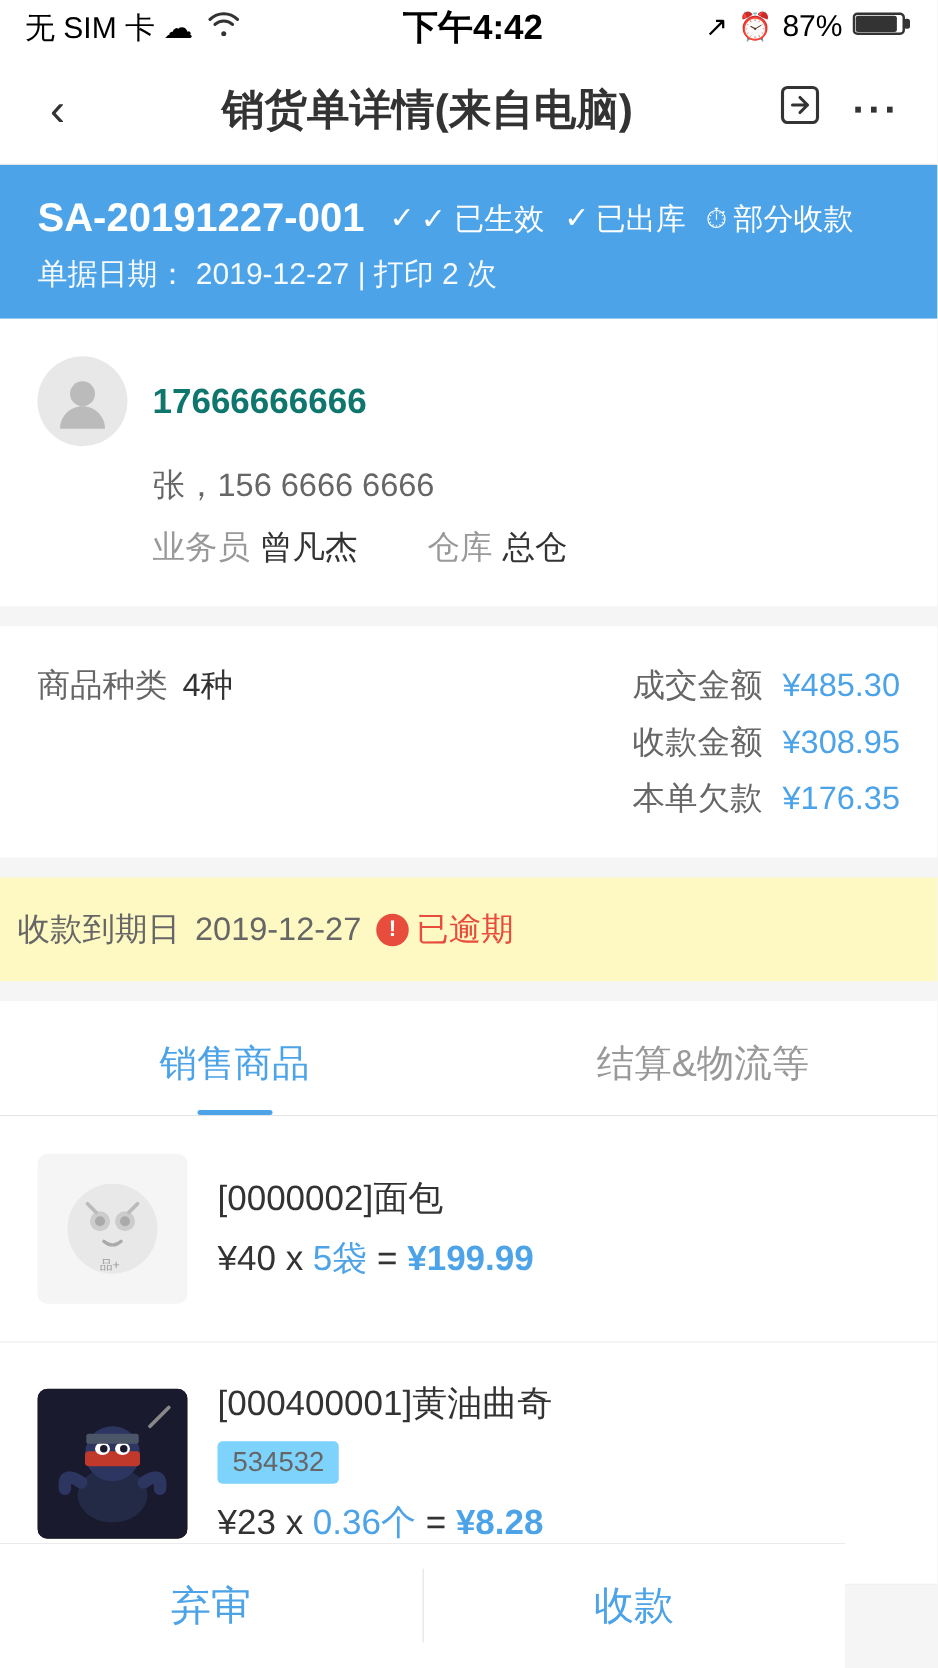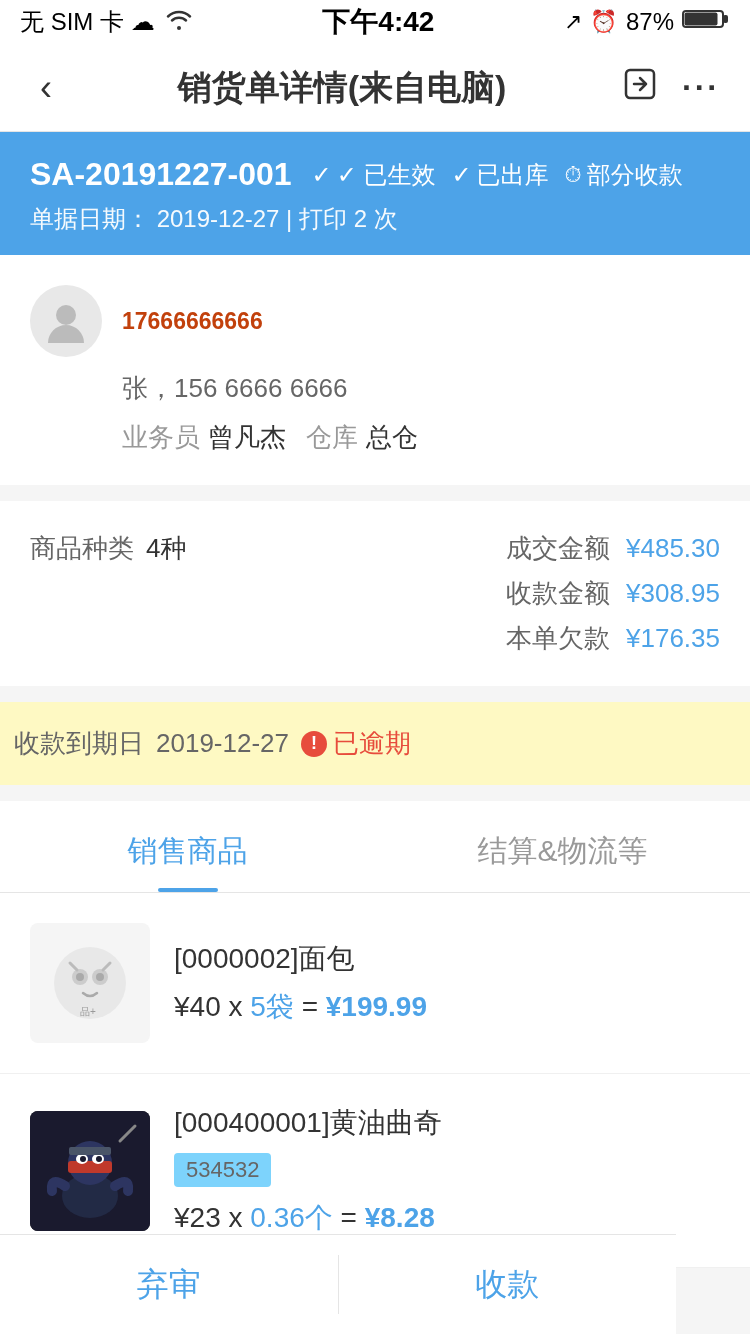--- a/index.html
+++ b/index.html
@@ -108,34 +108,34 @@
       border-radius: 50%;
       background: #e8e8e8;
       display: flex;
       align-items: center;
       justify-content: center;
       font-size: 36px;
       color: #999;
       flex-shrink: 0;
     }
     .customer-name {
-      font-size: 23px;
+      font-size: 28px;
       font-weight: 600;
-      color: #c2410c;
+      color: #0f766e;
     }
     .customer-info {
       font-size: 26px;
       color: #666;
       margin-left: 92px;
       margin-bottom: 14px;
     }
     .customer-meta {
       display: flex;
       align-items: center;
-      gap: 20px;
+      gap: 56px;
       margin-left: 92px;
       font-size: 26px;
       color: #666;
     }
     .customer-meta-item { display: flex; align-items: center; gap: 8px; }
     .meta-label { color: #999; }
     .meta-value { color: #333; }
 
     
     .summary-section {

